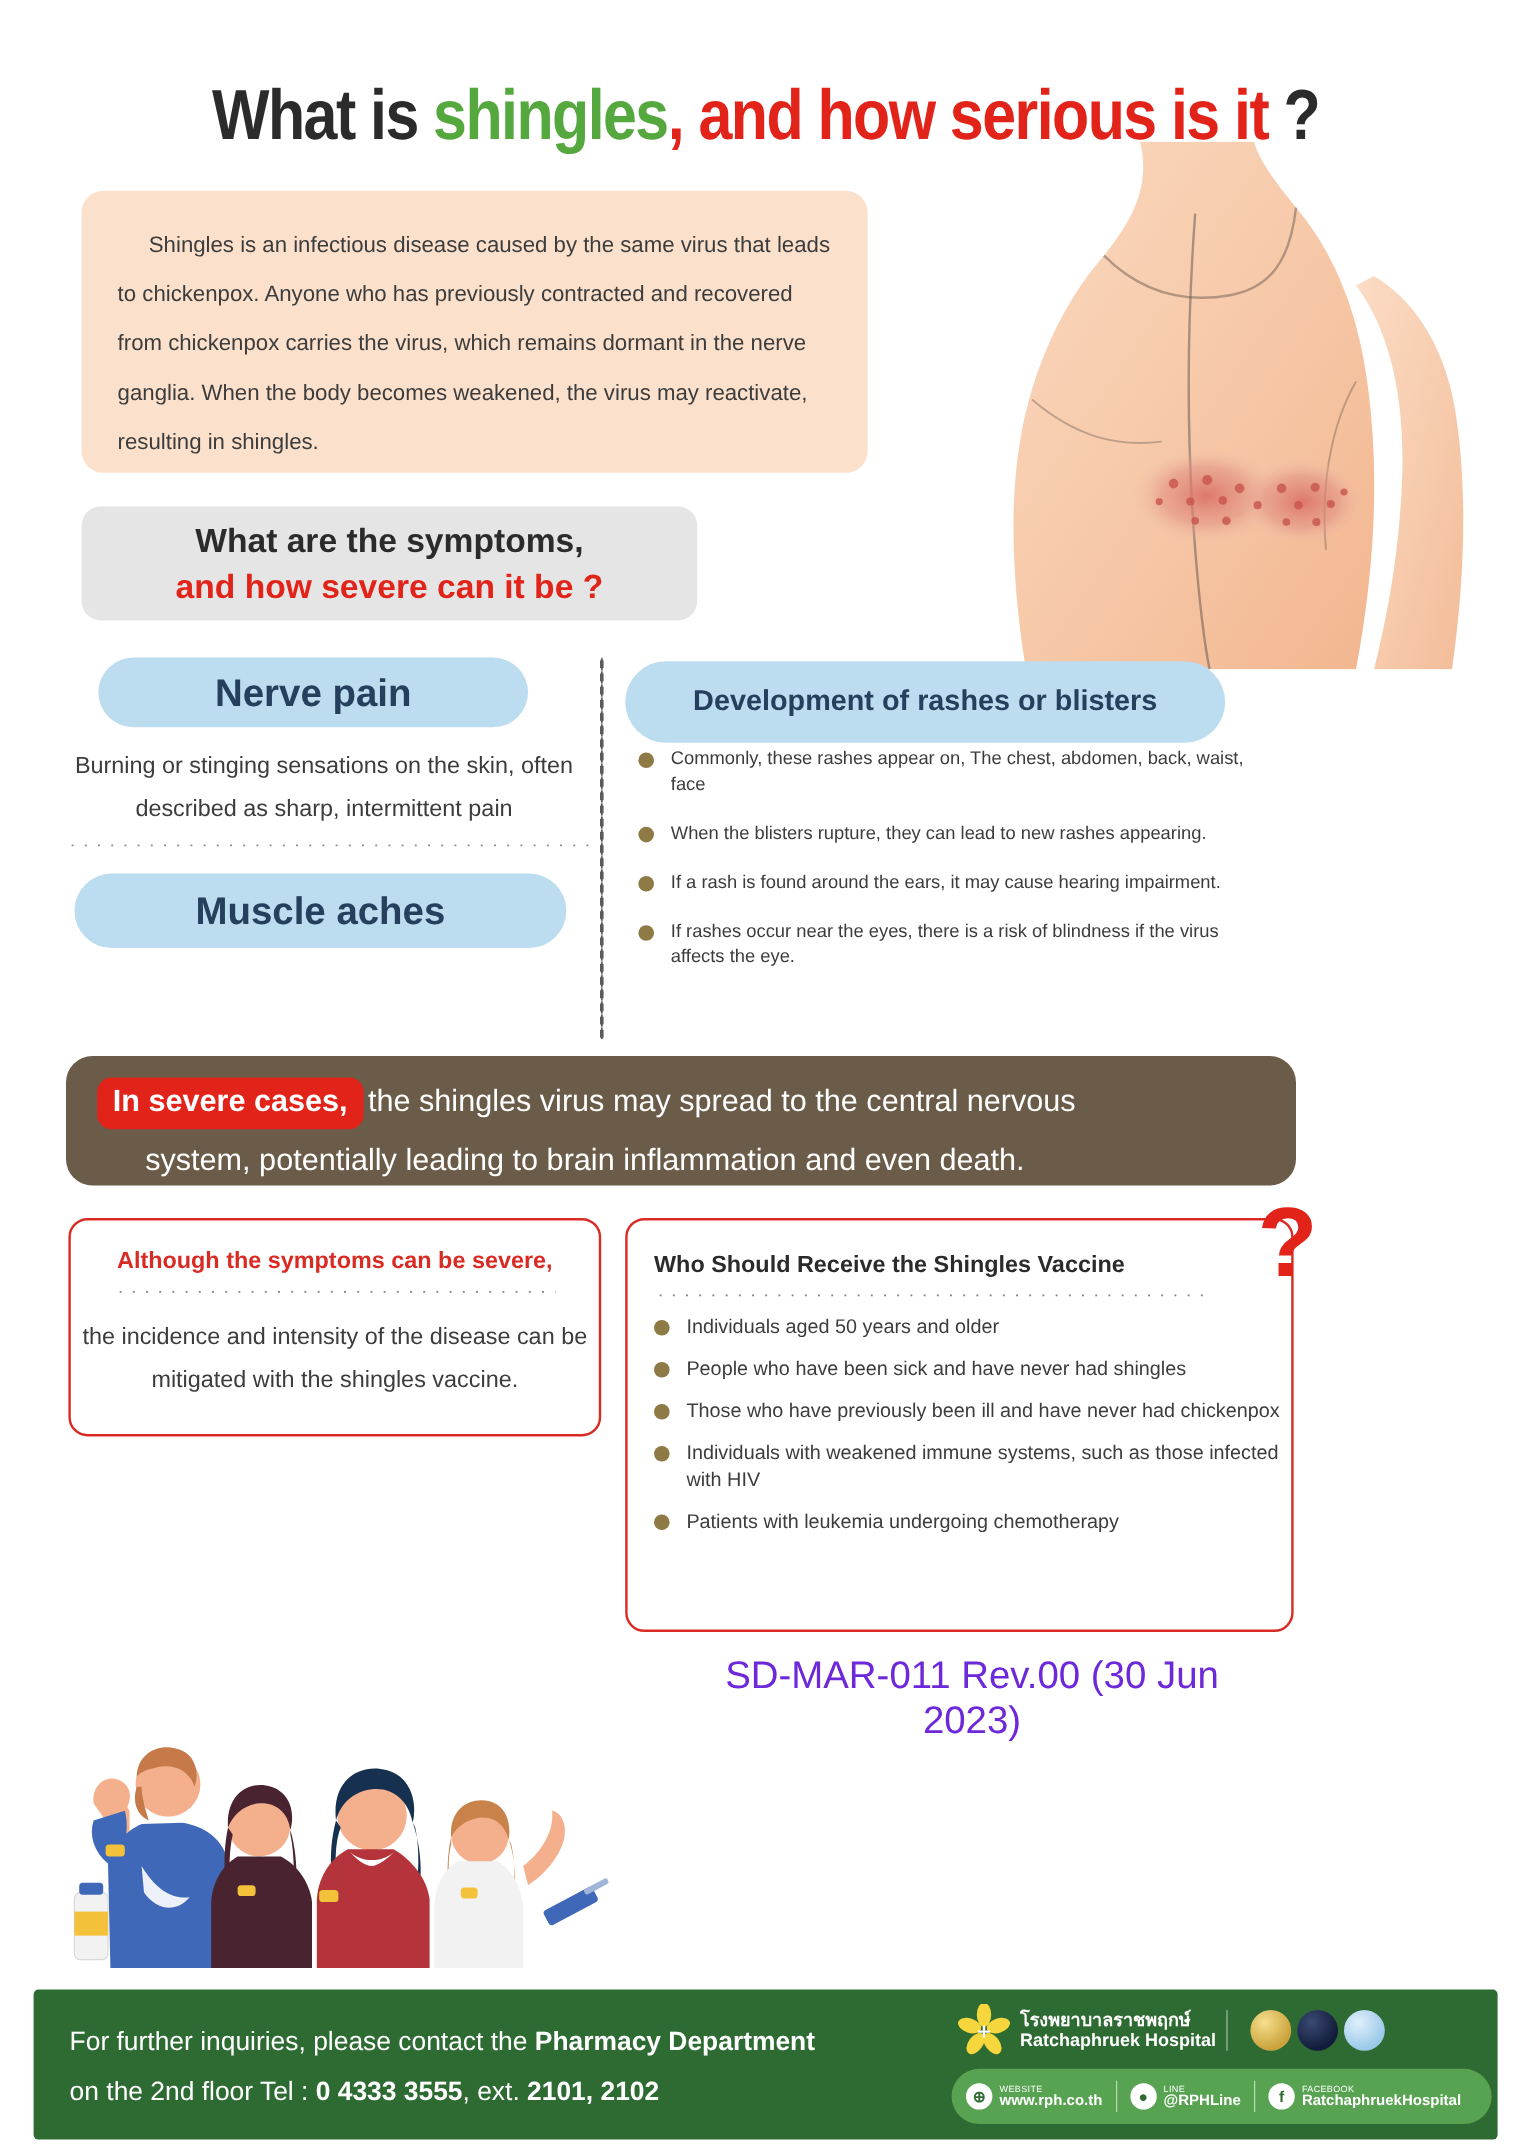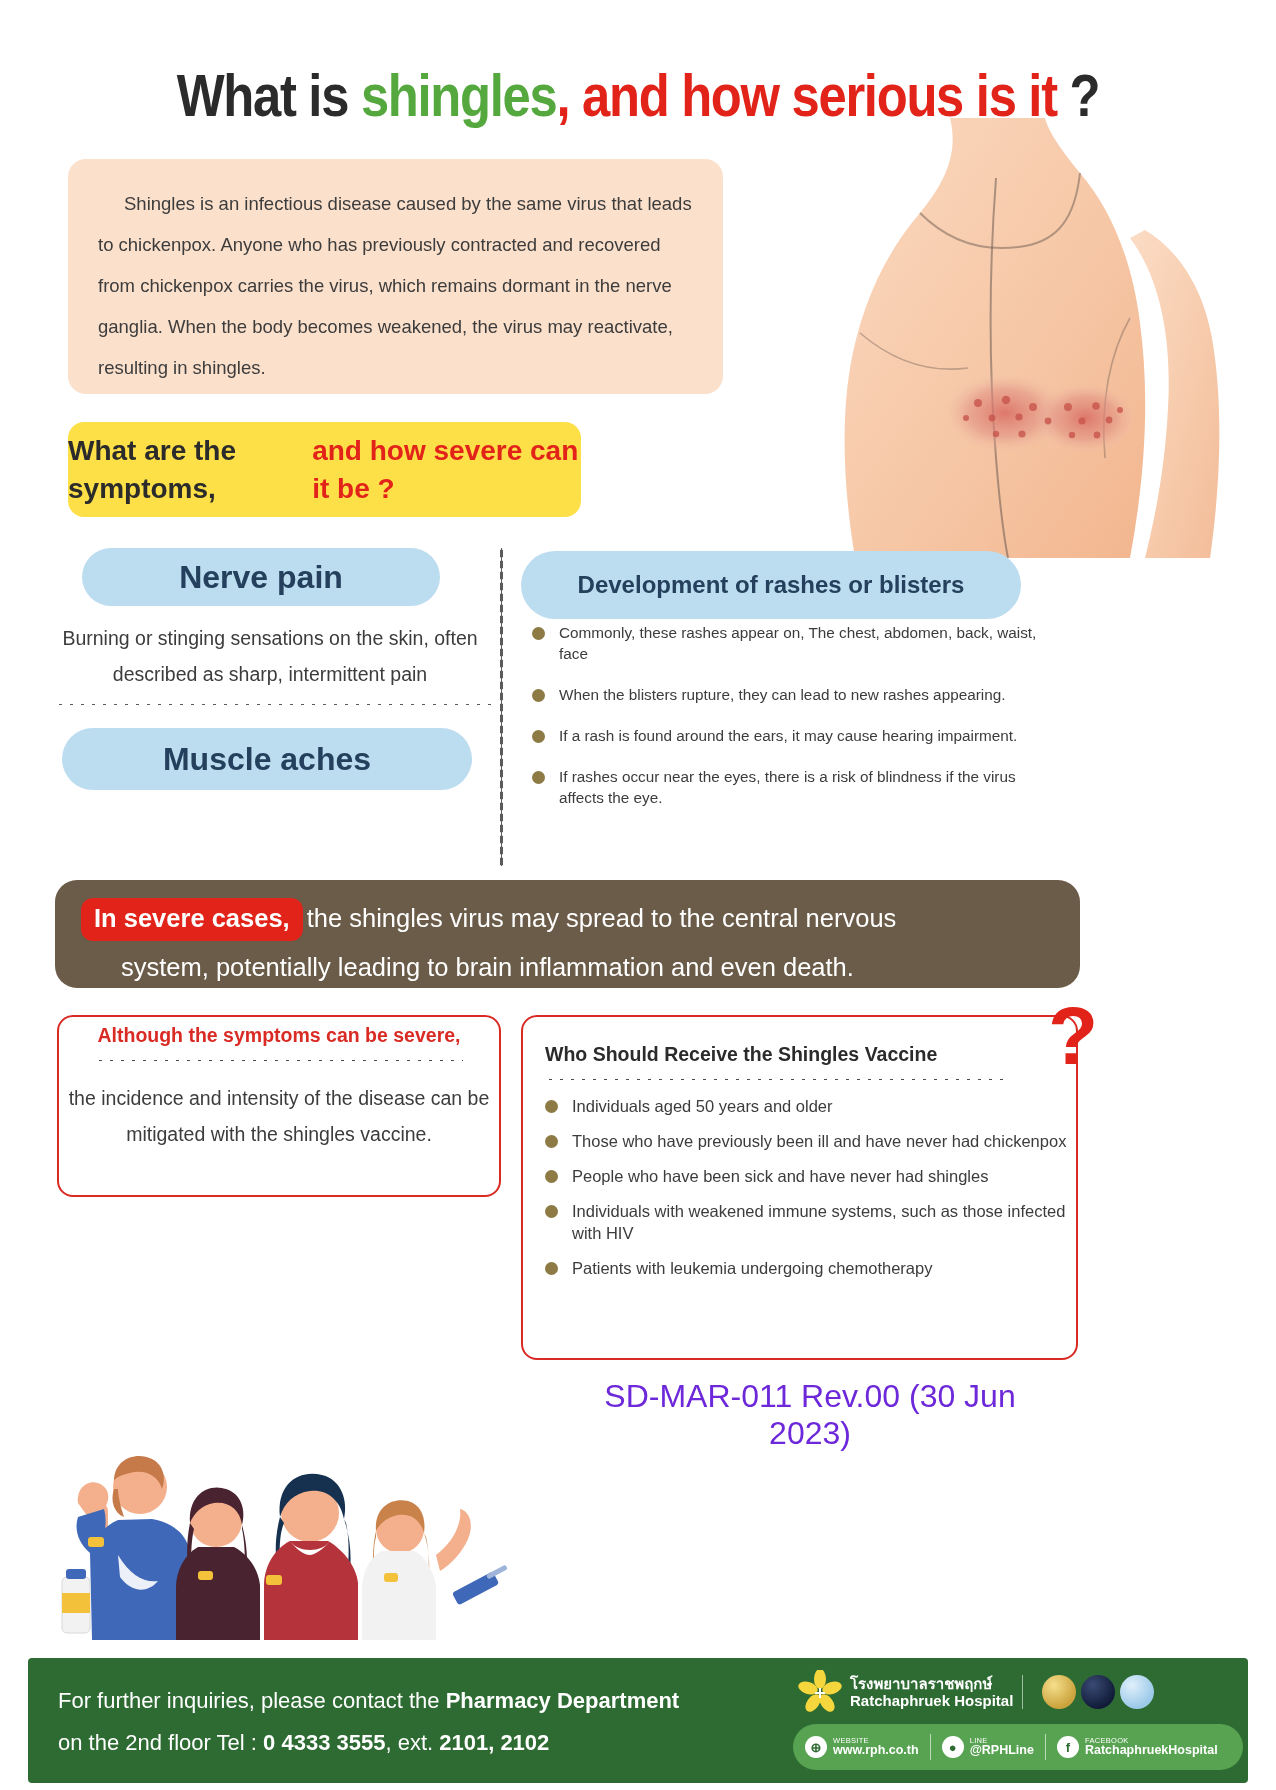--- a/index.html
+++ b/index.html
@@ -39,22 +39,22 @@
   }
   .intro p {
     font-size: 18.5px; line-height: 41px; color: #3c3c3c;
     text-indent: 26px;
   }
 
   
   .sym-head {
     position: absolute; left: 68px; top: 422px;
     width: 513px; height: 95px;
-    background: #fde047; border-radius: 16px;
-    display: flex; flex-direction: row;
+    background: #e5e5e5; border-radius: 16px;
+    display: flex; flex-direction: column;
     align-items: center; justify-content: center;
   }
   .sym-head .l1 { font-size: 28px; font-weight: 700; color: #2b2b2b; line-height: 38px; }
   .sym-head .l2 { font-size: 28px; font-weight: 700; color: #e2231a; line-height: 38px; }
 
   
   .vdot {
     position: absolute; left: 500px; top: 548px;
     width: 3px; height: 318px;
     background-image: radial-gradient(#5b5b5b 1.4px, transparent 1.5px);
@@ -114,21 +114,21 @@
   .redbox {
     position: absolute;
     border: 2.5px solid #d92b24; border-radius: 16px;
     background: #fff;
   }
   #box-left  { left: 57px;  top: 1015px; width: 444px; height: 182px; }
   #box-right { left: 521px; top: 1015px; width: 557px; height: 345px; }
 
   #box-left .hl {
     text-align: center; font-size: 19.5px; font-weight: 700;
-    color: #d92b24; margin-top: 7px;
+    color: #d92b24; margin-top: 23px;
   }
   .hdot-box {
     margin: 12px auto 0 auto; width: 368px; height: 3px;
     background-image: radial-gradient(#4a4a4a 1.4px, transparent 1.5px);
     background-size: 11px 3px;
   }
   #box-left .bd {
     text-align: center; font-size: 19.5px; color: #3c3c3c;
     line-height: 36px; margin-top: 18px;
   }
@@ -311,25 +311,25 @@
     <div class="qmark">?</div>
     <div class="hd">Who Should Receive the Shingles Vaccine</div>
     <div class="hdot-box2"></div>
     <div class="vlist">
       <div class="item">
         <span class="bdot"></span>
         <span class="txt">Individuals aged 50 years and older</span>
       </div>
       <div class="item">
         <span class="bdot"></span>
-        <span class="txt">Those who have previously been ill and have never had chickenpox</span>
+        <span class="txt">People who have been sick and have never had shingles</span>
       </div>
       <div class="item">
         <span class="bdot"></span>
-        <span class="txt">People who have been sick and have never had shingles</span>
+        <span class="txt">Those who have previously been ill and have never had chickenpox</span>
       </div>
       <div class="item">
         <span class="bdot"></span>
         <span class="txt">Individuals with weakened immune systems, such as those infected with HIV</span>
       </div>
       <div class="item">
         <span class="bdot"></span>
         <span class="txt">Patients with leukemia undergoing chemotherapy</span>
       </div>
     </div>

